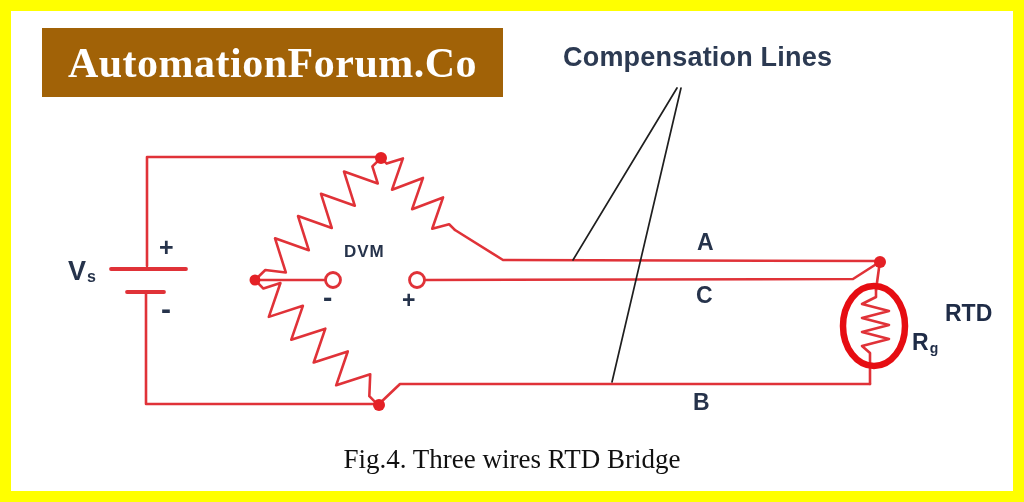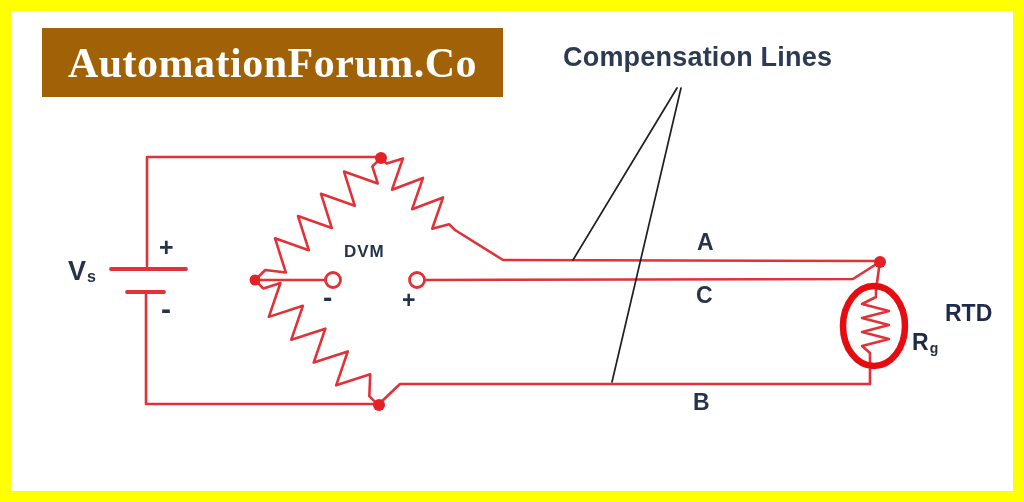--- a/index.html
+++ b/index.html
@@ -123,14 +123,15 @@
   <div class="lbl lbl-a">A</div>
   <div class="lbl lbl-c">C</div>
   <div class="lbl lbl-b">B</div>
 
   <div class="lbl lbl-rtd">RTD</div>
   <div class="lbl lbl-rg">
     <span>R</span>
       <span class="sub">g</span>
   </div>
 
+  <div class="caption">Fig.4. Three wires RTD Bridge</div>
 
 </div>
 
 </body></html>

